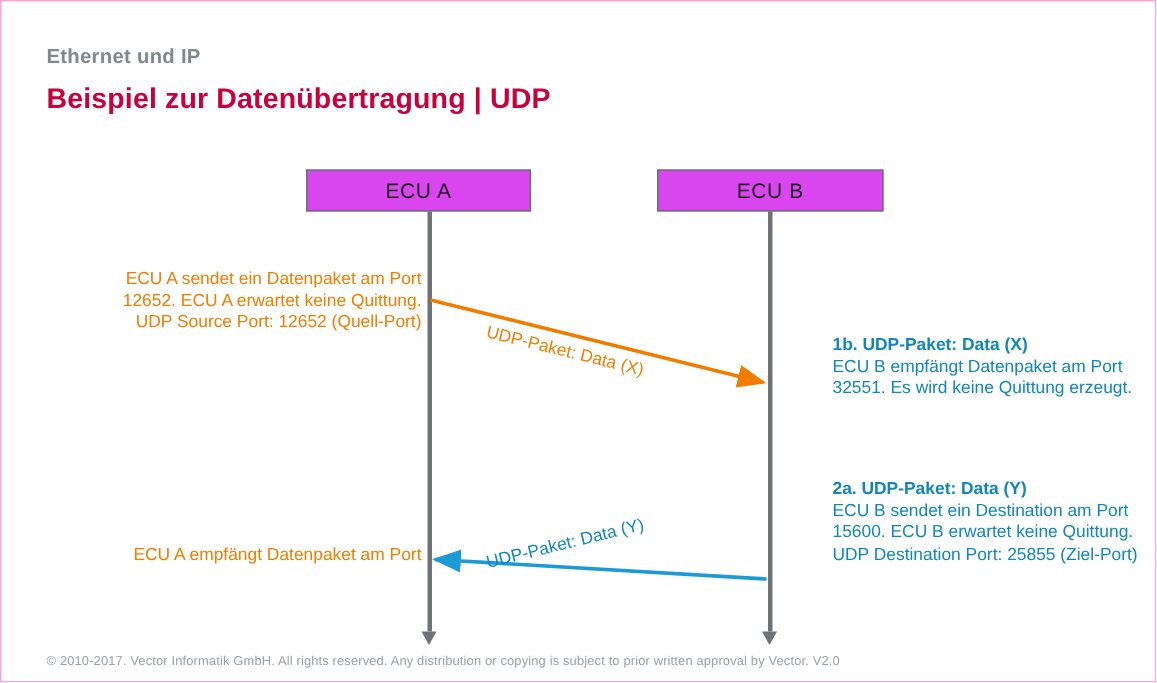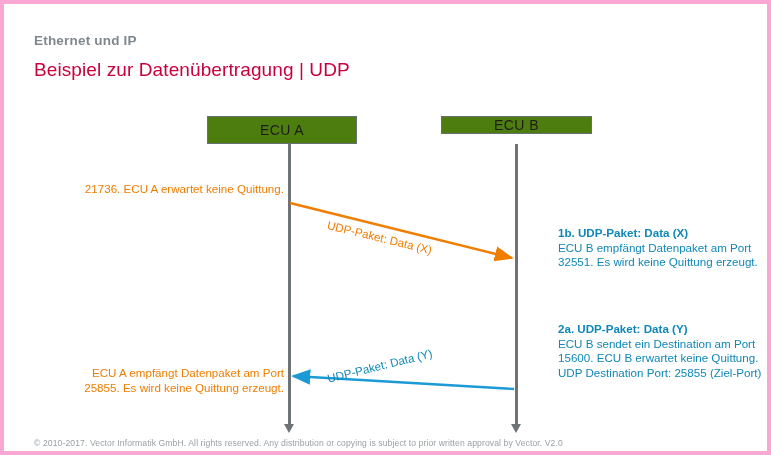--- a/index.html
+++ b/index.html
@@ -2,51 +2,51 @@
 <html><head>
 <meta charset="utf-8">
 <style>
   html,body{margin:0;padding:0;background:#ffffff;}
   body{font-family:"Liberation Sans",sans-serif;-webkit-font-smoothing:antialiased;}
 
   #slide{
     position:relative;
     width:771px;height:455px;
     background:#ffffff;
-    border:4px solid #f9a8d4;
+    border:1px solid #f9a8d4;
     box-sizing:border-box;
     overflow:hidden;
   }
 
   
   #kicker{
     position:absolute;left:30px;top:29px;
     font-size:13.5px;font-weight:bold;
     color:#80888e;letter-spacing:.2px;
     white-space:nowrap;
   }
   #title{
     position:absolute;left:30px;top:55px;
-    font-size:19px;font-weight:normal;
+    font-size:19px;font-weight:bold;
     color:#c8003c;letter-spacing:.1px;
     white-space:nowrap;
   }
 
   
   .node-box{
     position:absolute;
-    background:#4d7c0f;
+    background:#d946ef;
     border:1px solid #6a6f72;
     box-sizing:border-box;
     display:flex;align-items:center;justify-content:center;
     font-size:14px;color:#1d1d1b;
     letter-spacing:.4px;
   }
   #node-a{left:203px;top:112px;width:150px;height:28px;}
-  #node-b{left:437px;top:112px;width:151px;height:18px;}
+  #node-b{left:437px;top:112px;width:151px;height:28px;}
 
   .lifeline{position:absolute;top:140px;width:3px;height:280px;background:#6e7376;}
   #lifeline-a{left:284px;}
   #lifeline-b{left:511px;}
   .lifeline-head{
     position:absolute;width:0;height:0;
     border-left:5px solid transparent;
     border-right:5px solid transparent;
     border-top:9px solid #6e7376;
     top:420px;
@@ -118,36 +118,37 @@
       </marker>
     </defs>
     <line x1="286" y1="199" x2="508" y2="254" stroke="#f07d00" stroke-width="2.4" marker-end="url(#ah-orange)"></line>
     <line x1="510" y1="385" x2="289" y2="372" stroke="#1b9ad6" stroke-width="2.4" marker-end="url(#ah-blue)"></line>
   </svg>
 
   <div id="label-x" class="arrow-label">UDP-Paket: Data (X)</div>
   <div id="label-y" class="arrow-label">UDP-Paket: Data (Y)</div>
 
   <div id="ann-1a" class="ann left orange">
-    <span class="ln">21736. ECU A erwartet keine Quittung.</span>
+    <span class="ln">ECU A sendet ein Datenpaket am Port</span>
+    <span class="ln">12652. ECU A erwartet keine Quittung.</span>
+    <span class="ln">UDP Source Port: 12652 (Quell-Port)</span>
   </div>
 
   <div id="ann-1b" class="ann right blue">
     <span class="hd">1b. UDP-Paket: Data (X)</span>
     <span class="ln">ECU B empfängt Datenpaket am Port</span>
     <span class="ln">32551. Es wird keine Quittung erzeugt.</span>
   </div>
 
   <div id="ann-2a" class="ann right blue">
     <span class="hd">2a. UDP-Paket: Data (Y)</span>
     <span class="ln">ECU B sendet ein Destination am Port</span>
     <span class="ln">15600. ECU B erwartet keine Quittung.</span>
     <span class="ln">UDP Destination Port: 25855 (Ziel-Port)</span>
   </div>
 
   <div id="ann-2b" class="ann left orange">
     <span class="ln">ECU A empfängt Datenpaket am Port</span>
-    <span class="ln">25855. Es wird keine Quittung erzeugt.</span>
   </div>
 
   <div id="footer">© 2010-2017. Vector Informatik GmbH. All rights reserved. Any distribution or copying is subject to prior written approval by Vector. V2.0</div>
 
 </div>
 
 </body></html>

